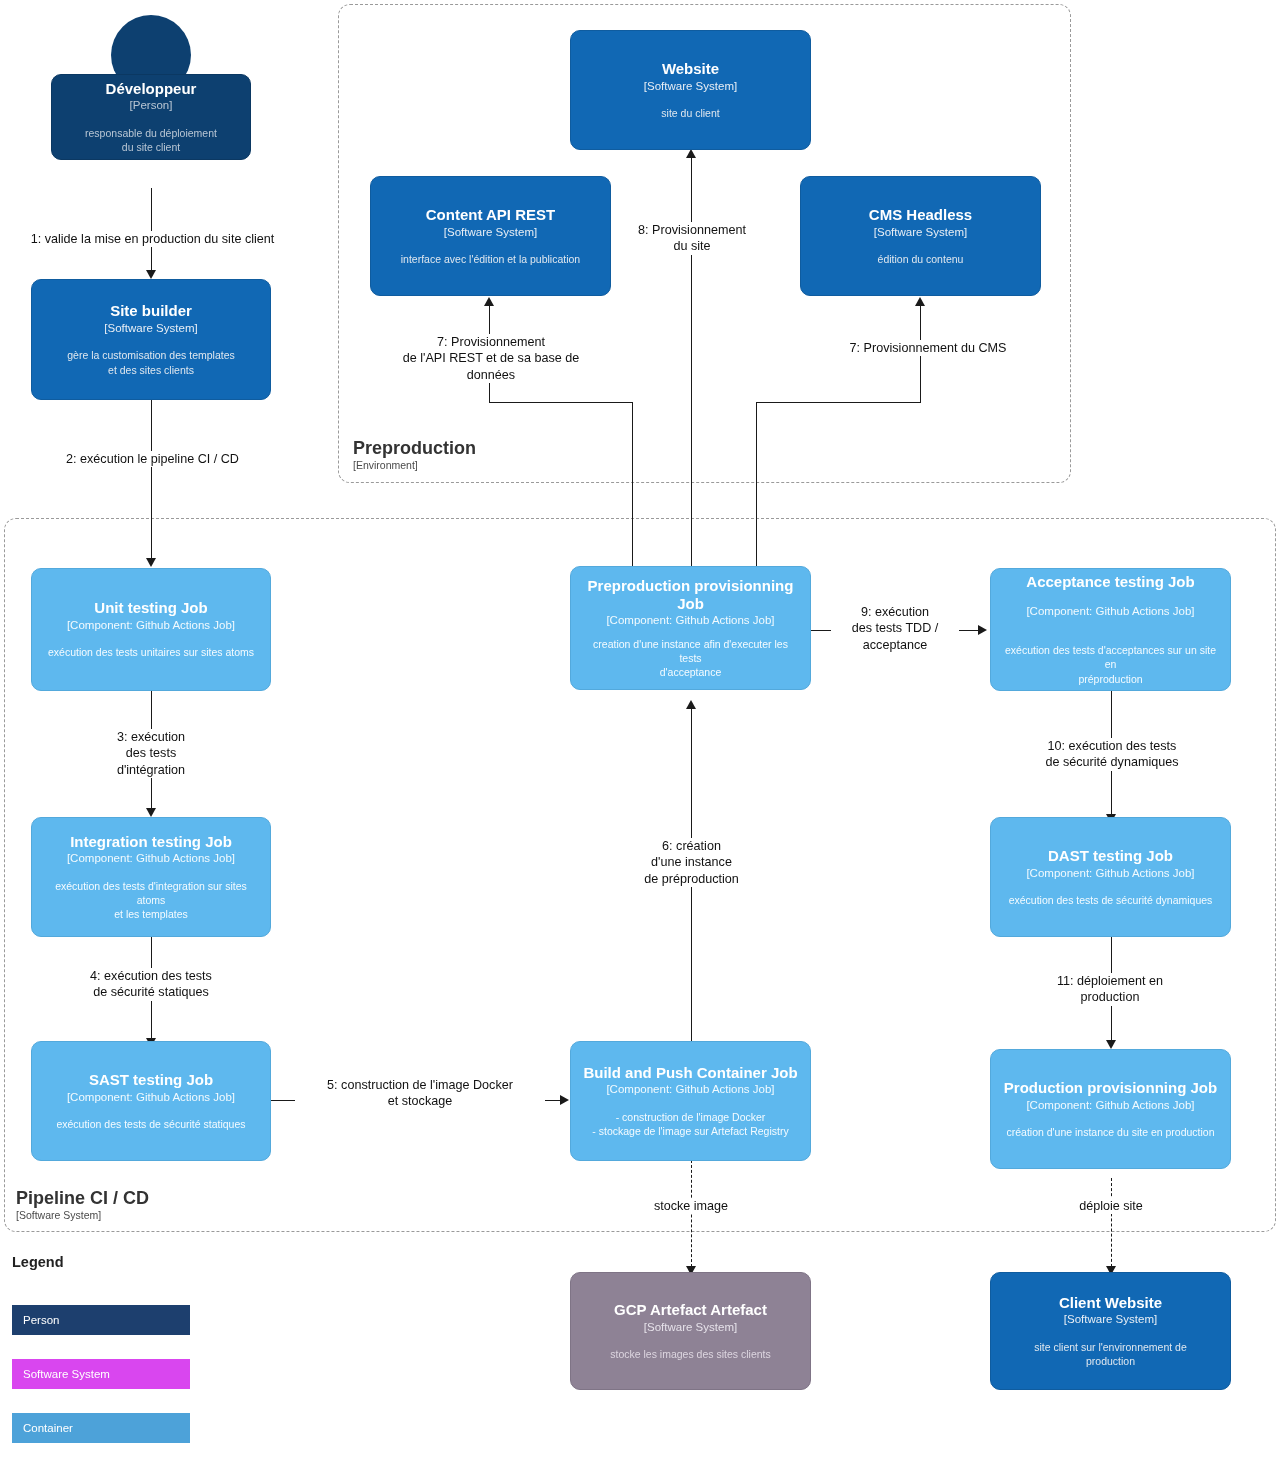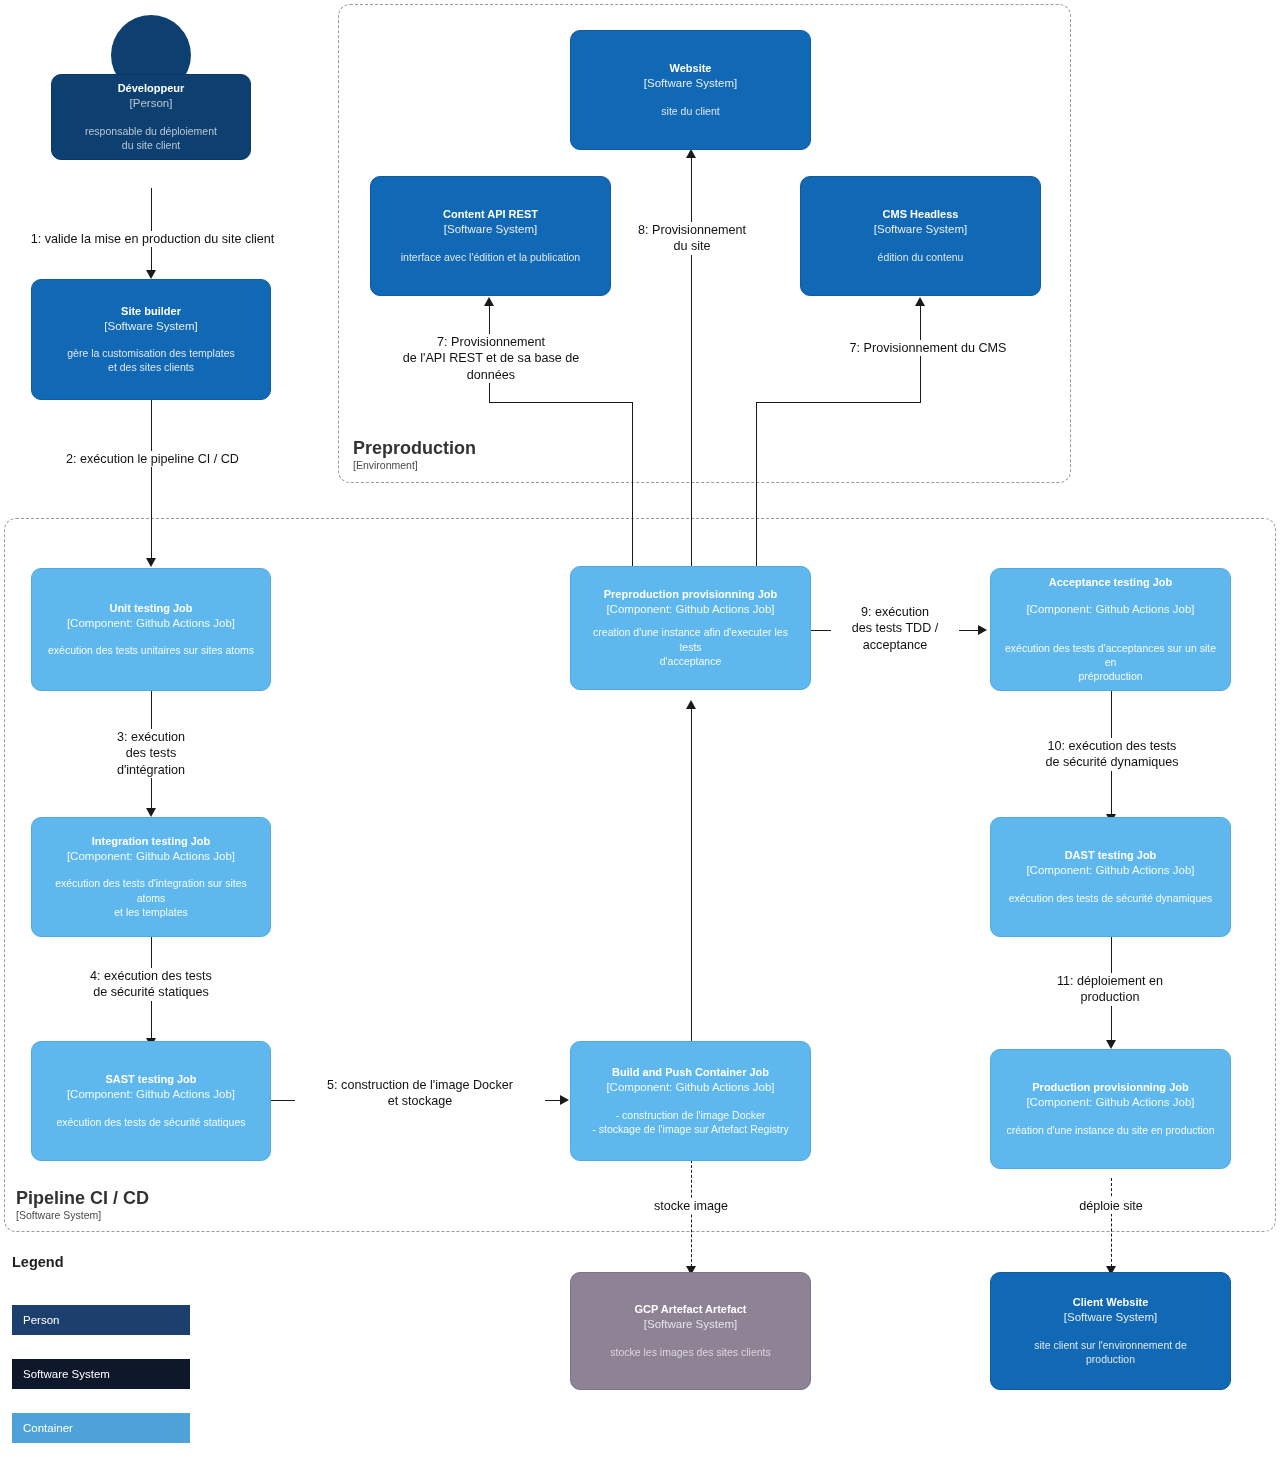--- a/index.html
+++ b/index.html
@@ -3,21 +3,21 @@
 <meta charset="utf-8">
 <style>
   html,body{margin:0;padding:0;background:#ffffff;}
   body{font-family:"Liberation Sans","DejaVu Sans",sans-serif;}
   #canvas{position:relative;width:1281px;height:1461px;overflow:hidden;background:#fff;}
 
   
   .box{position:absolute;box-sizing:border-box;border-radius:10px;
        display:flex;flex-direction:column;align-items:center;justify-content:center;
        text-align:center;color:#ffffff;padding:6px 10px;}
-  .box .t{font-weight:bold;font-size:11px;line-height:1.18;}
+  .box .t{font-weight:bold;font-size:15px;line-height:1.18;}
   .box .s{font-size:11.5px;line-height:1.25;margin-top:1px;color:#e8eef5;}
   .box .d{font-size:10.5px;line-height:1.35;margin-top:13px;color:#dfe7ef;}
 
   .person   {background:#0d4070;border:1px solid #0b3862;}
   .system   {background:#1168b4;border:1px solid #0f5c9f;}
   .component{background:#5eb8ee;border:1px solid #53a9dc;}
   .ext-sys  {background:#8e8295;border:1px solid #7f7486;}
 
   .person .s,.person .d{color:#b9c6d4;}
   .component .s{color:#f2fafe;}
@@ -87,20 +87,23 @@
   <div class="elabel" style="left:46px;top:968px;width:210px;">4: exécution des tests
 de sécurité statiques</div>
 
   <div class="hline" style="left:271px;top:1100px;width:296px;"></div>
   <div class="arrow-r" style="left:560px;top:1095px;"></div>
   <div class="elabel" style="left:295px;top:1077px;width:250px;">5: construction de l'image Docker
 et stockage</div>
 
   <div class="vline" style="left:691px;top:706px;height:337px;"></div>
   <div class="arrow-u" style="left:686px;top:700px;"></div>
+  <div class="elabel" style="left:614px;top:838px;width:155px;">6: création
+d'une instance
+de préproduction</div>
 
   <div class="vline" style="left:632px;top:402px;height:164px;"></div>
   <div class="hline" style="left:489px;top:402px;width:144px;"></div>
   <div class="vline" style="left:489px;top:303px;height:100px;"></div>
   <div class="arrow-u" style="left:484px;top:297px;"></div>
   <div class="elabel" style="left:380px;top:334px;width:222px;">7: Provisionnement
 de l'API REST et de sa base de
 données</div>
 
   <div class="vline" style="left:756px;top:402px;height:164px;"></div>
@@ -234,21 +237,21 @@
     <div class="s">[Software System]</div>
     <div class="d" style="white-space:pre-line;">site client sur l'environnement de
 production</div>
   </div>
 
   <div class="legend-title" style="left:12px;top:1254px;">Legend</div>
   <div class="legend" style="left:12px;top:1281px;width:178px;">
     <div class="legend-row" style="background:#1d3f6e;">
       <span>Person</span>
     </div>
-    <div class="legend-row" style="background:#0f172a;text-align:center;">
+    <div class="legend-row" style="background:#d946ef;text-align:center;">
       <span>Software System</span>
     </div>
     <div class="legend-row" style="background:#4da2d9;">
       <span>Container</span>
     </div>
     <div class="legend-row" style="background:#15803d;text-decoration:underline;">
       <span>Component</span>
     </div>
     <div class="legend-row" style="background:#6b6474;">
       <span>External Person</span>

